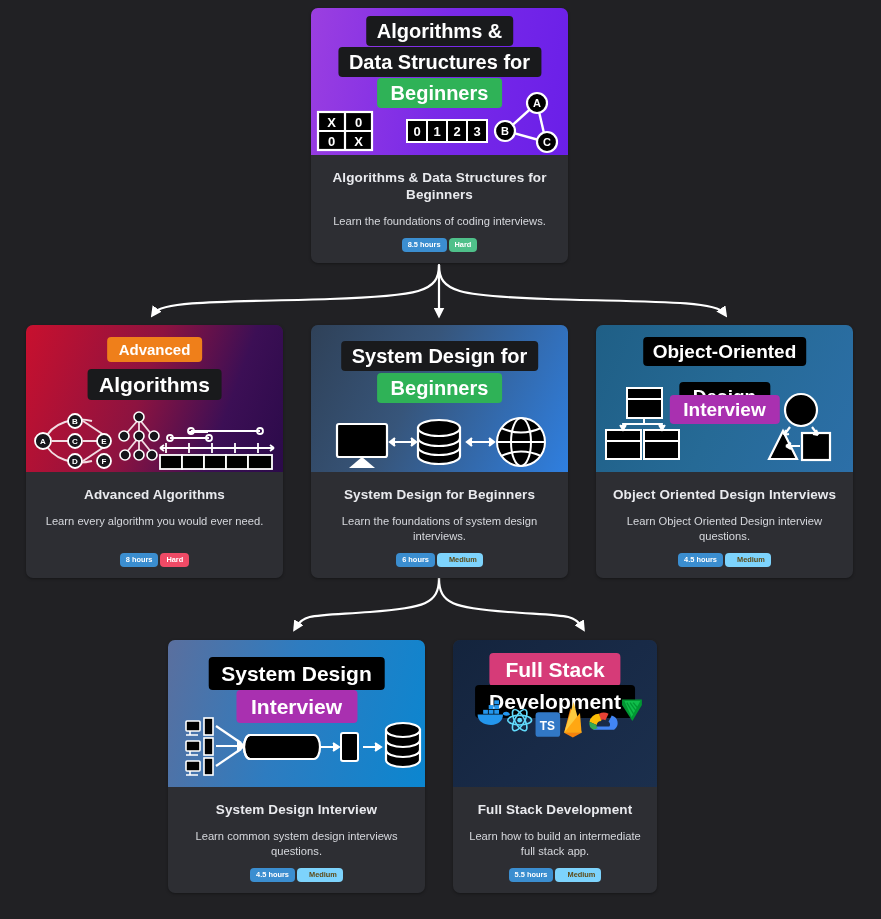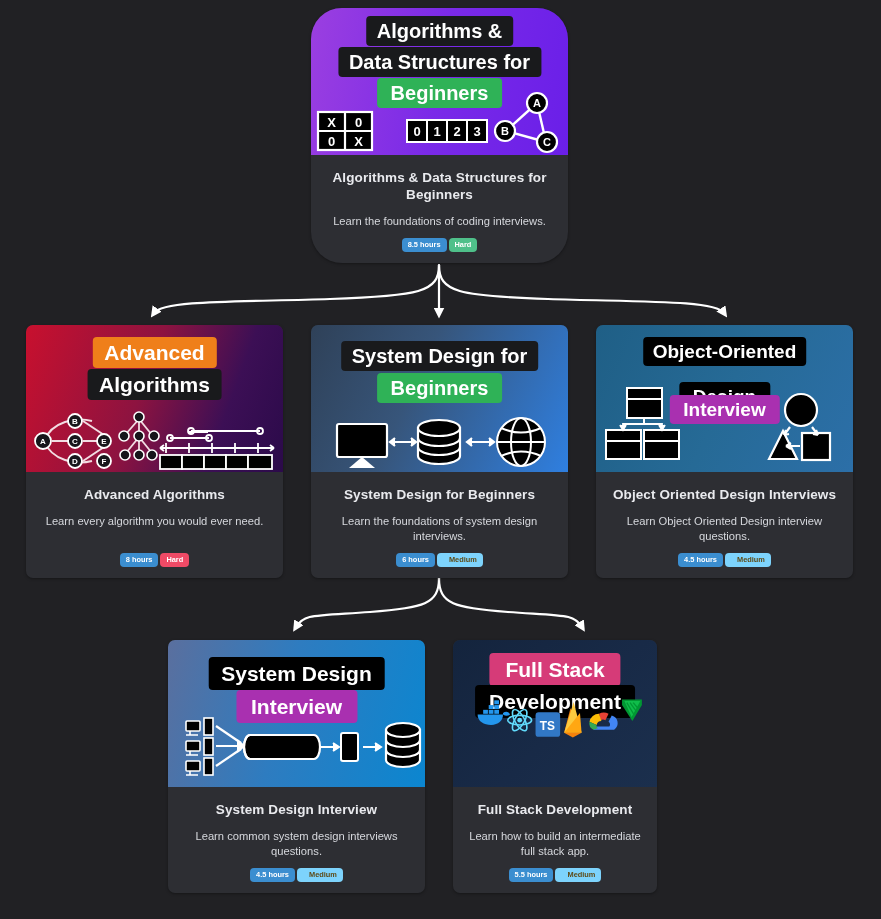--- a/index.html
+++ b/index.html
@@ -77,21 +77,21 @@
     </defs>
     <g fill="none" stroke="#ffffff" stroke-width="2.2" stroke-linecap="round">
       <path d="M439,265 C439,292 420,296 330,299 C240,302 163,300 154,313" marker-end="url(#ah)"></path>
       <path d="M439,265 L439,313" marker-end="url(#ah)"></path>
       <path d="M439,265 C439,292 458,296 548,299 C638,302 715,300 724,313" marker-end="url(#ah)"></path>
       <path d="M439,578 C439,604 424,608 370,612 C312,616 304,614 296,627" marker-end="url(#ah)"></path>
       <path d="M439,578 C439,604 454,608 508,612 C566,616 574,614 582,627" marker-end="url(#ah)"></path>
     </g>
   </svg>
 
-  <div class="card" style="left:311px; top:8px; width:257px; height:255px;border-radius:31px;">
+  <div class="card" style="left:311px; top:8px; width:257px; height:255px;">
     <div class="thumb">
       <div class="thumb-inner" style="background:linear-gradient(100deg,#9b3fe0 0%,#7a2ae8 50%,#6a1fe8 100%);">
         <div class="tlabel dark" style="top:8px; font-size:20px; padding:5px 11px;">Algorithms &amp;</div>
         <div class="tlabel dark" style="top:39px; font-size:20px; padding:5px 11px;">Data Structures for</div>
         <div class="tlabel green" style="top:70px; font-size:20px; padding:5px 14px;">Beginners</div>
 
         <svg class="art" viewBox="0 0 257 147">
           <g stroke="#fff" stroke-width="2.2" fill="#000">
             <rect x="7" y="104" width="54" height="38"></rect>
             <line x1="34" y1="104" x2="34" y2="142"></line>
@@ -141,21 +141,21 @@
     </div>
     <div class="badges">
       <span class="badge hours">8.5 hours</span>
       <span class="badge easy">Hard</span>
     </div>
   </div>
 
   <div class="card" style="left:26px; top:325px; width:257px; height:253px;">
     <div class="thumb">
       <div class="thumb-inner" style="background:linear-gradient(110deg,#c8102e 0%,#8d1340 45%,#3c0f55 75%,#2b0a4a 100%);">
-        <div class="tlabel orange" style="top:12px; font-size:21px; padding:5px 12px;">Advanced</div>
+        <div class="tlabel orange" style="top:12px; font-size:15px; padding:5px 12px;">Advanced</div>
         <div class="tlabel dark" style="top:44px; font-size:21px; padding:5px 12px;">Algorithms</div>
         <svg class="art" viewBox="0 0 257 147">
           <g stroke="#f2dce2" stroke-width="2" fill="none">
             <path d="M18,116 C26,96 50,92 66,96"></path>
             <line x1="26" y1="116" x2="48" y2="116"></line>
             <path d="M18,116 C26,136 50,140 66,136"></path>
             <line x1="57" y1="96" x2="78" y2="110"></line>
             <line x1="57" y1="116" x2="76" y2="116"></line>
             <line x1="57" y1="136" x2="78" y2="122"></line>
           </g>

